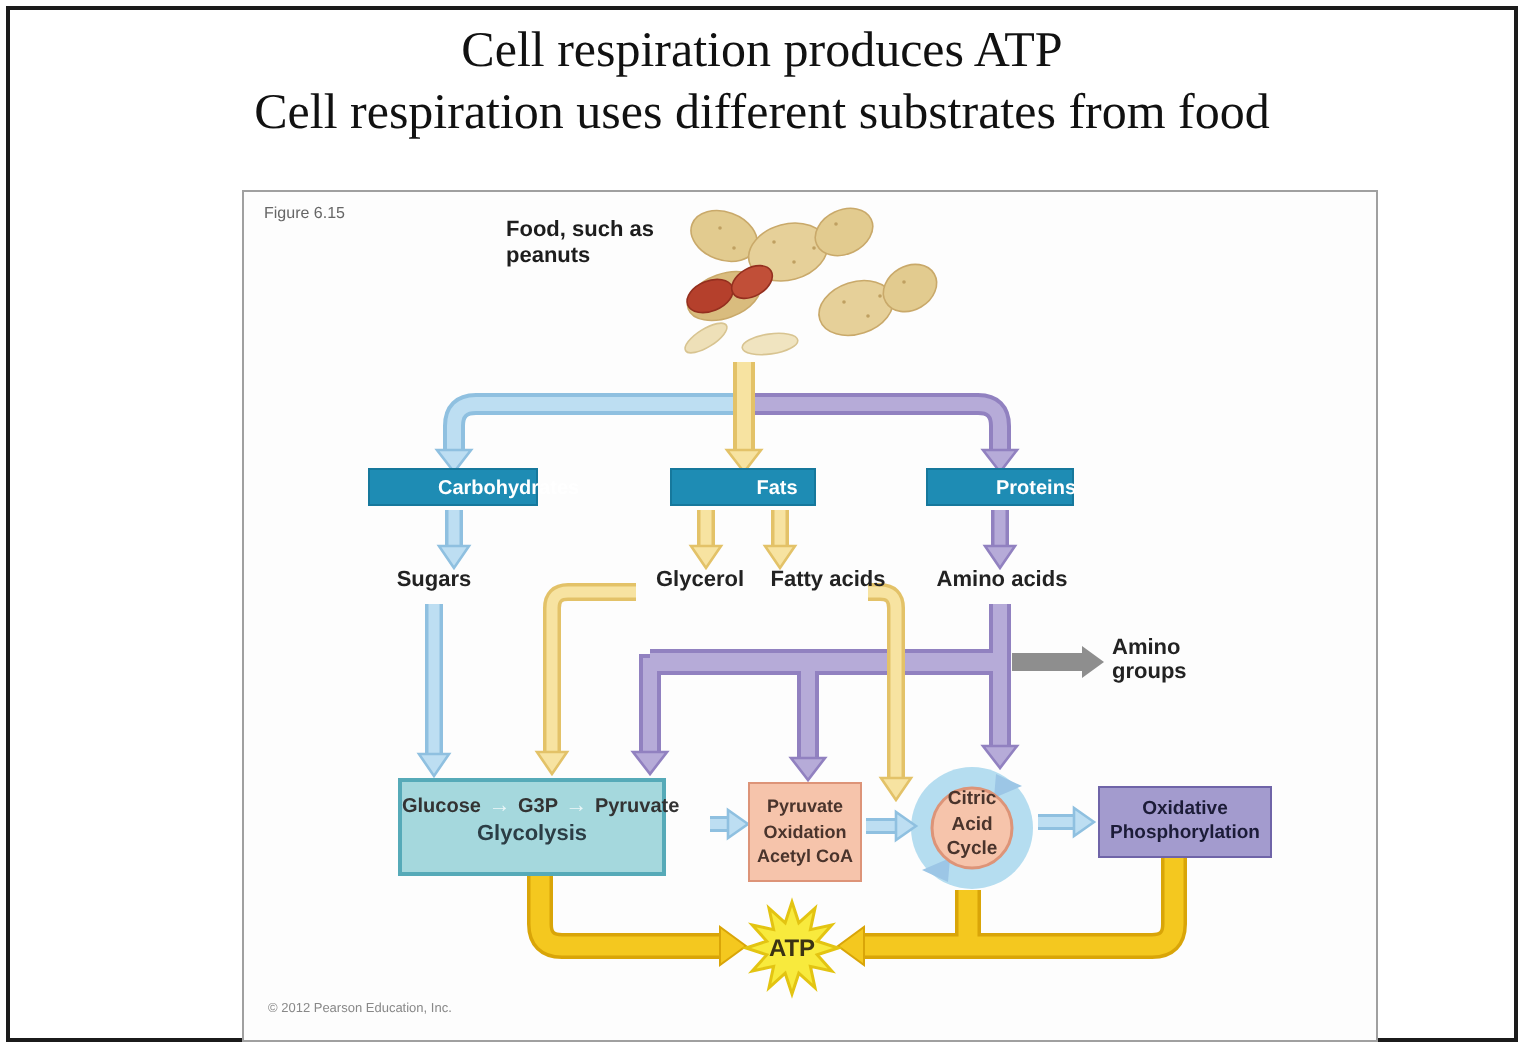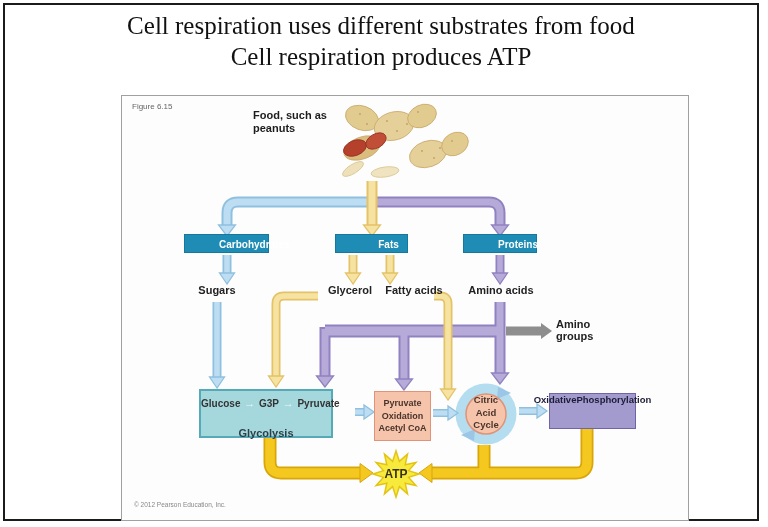--- a/index.html
+++ b/index.html
@@ -23,28 +23,28 @@
   .sugars{left:57px;top:188px;width:76px;}
   .glycerol{left:197px;top:188px;width:62px;}
   .fatty{left:259px;top:188px;width:66px;}
   .aminoacids{left:340px;top:188px;width:78px;}
   .aminogroups{left:434px;top:222px;width:60px;font-size:11px;line-height:12px;text-align:left;}
   .procbox{position:absolute;box-sizing:border-box;text-align:center;}
   .glyc{left:77px;top:293px;width:134px;height:49px;background:#a5d8dd;border:2px solid #56aab8;
         padding-top:6px;}
   .glyc .row{font-size:10px;font-weight:bold;color:#333;white-space:nowrap;}
   .glyc .warr{color:#ecf7f8;font-size:11px;padding:0 1px;}
-  .glyc .gname{font-size:11px;font-weight:bold;color:#2c3e46;margin-top:18px;}
+  .glyc .gname{font-size:11px;font-weight:bold;color:#2c3e46;margin-top:2px;}
   .pyrox{left:252px;top:295px;width:57px;height:50px;background:#f6c4ab;border:1.5px solid #dd9478;
          font-size:9px;font-weight:bold;line-height:12.5px;color:#4a342c;padding-top:5px;}
   .citrictext{left:339px;top:298px;width:50px;font-size:9.5px;font-weight:bold;line-height:12.5px;
               text-align:center;color:#4a342c;}
   .oxphos{left:427px;top:297px;width:87px;height:36px;background:#a39bce;border:1.5px solid #6f64a8;
           font-size:9.5px;font-weight:bold;line-height:12px;color:#1c1c38;display:flex;
-          justify-content:center;}
+          flex-direction:column;justify-content:center;}
   .atp{left:252px;top:371px;width:44px;text-align:center;font-size:12px;color:#3a3214;}
   .copyright{left:12px;top:405px;font-size:6.5px;color:#888;font-weight:normal;}
   
   .pbE{stroke:#8fc0e0;fill:none;stroke-linejoin:round;}
   .pbF{stroke:#bddef2;fill:none;stroke-linejoin:round;}
   .hb{fill:#bddef2;stroke:#8fc0e0;stroke-width:1.3;}
   .pyE{stroke:#e3c268;fill:none;stroke-linejoin:round;}
   .pyF{stroke:#f7e3a1;fill:none;stroke-linejoin:round;}
   .hy{fill:#f7e3a1;stroke:#e3c268;stroke-width:1.3;}
   .ppE{stroke:#9181c0;fill:none;stroke-linejoin:round;}
@@ -54,22 +54,22 @@
   .pgF{stroke:#f4c81f;fill:none;stroke-linejoin:round;}
   .hg{fill:#f4c81f;stroke:#d9a508;stroke-width:1;}
   .gray{stroke:#8e8e8e;fill:none;}
   .hgray{fill:#8e8e8e;}
 </style>
 </head>
 <body>
 
 <div class="slide">
   <div class="title">
+    <div>Cell respiration produces ATP</div>
     <div>Cell respiration uses different substrates from food</div>
-    <div>Cell respiration produces ATP</div>
   </div>
 
   <div class="panel">
     <svg width="566" height="424" viewBox="0 0 566 424">
 
       <g>
         <ellipse cx="240" cy="22" rx="17" ry="12" transform="rotate(20 240 22)" fill="#e2cb8f" stroke="#c9a96a" stroke-width="0.8"></ellipse>
         <ellipse cx="272" cy="30" rx="20" ry="14" transform="rotate(-15 272 30)" fill="#e6d099" stroke="#c9a96a" stroke-width="0.8"></ellipse>
         <ellipse cx="300" cy="20" rx="15" ry="11" transform="rotate(-25 300 20)" fill="#e2cb8f" stroke="#c9a96a" stroke-width="0.8"></ellipse>
         <ellipse cx="306" cy="58" rx="19" ry="13" transform="rotate(-18 306 58)" fill="#e6d099" stroke="#c9a96a" stroke-width="0.8"></ellipse>

